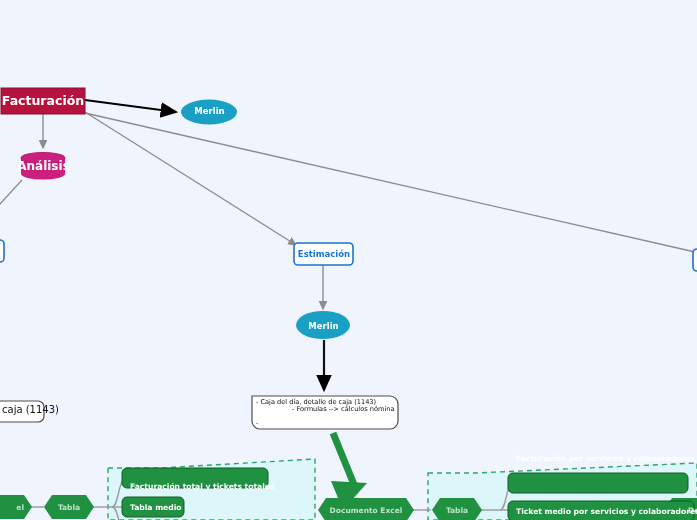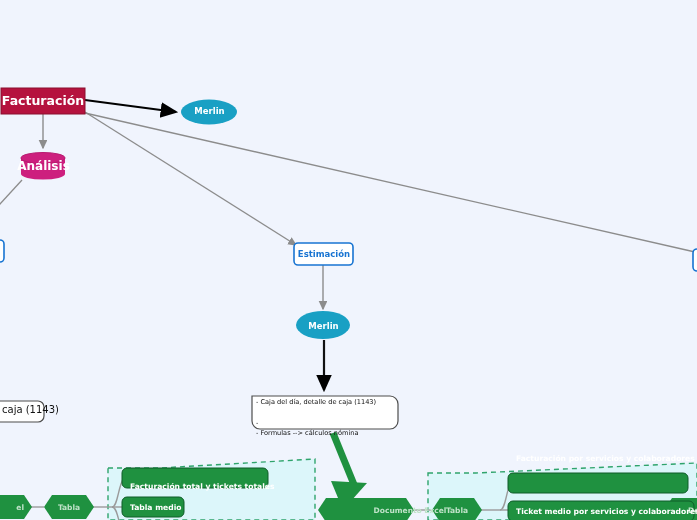--- a/index.html
+++ b/index.html
@@ -158,30 +158,30 @@
 
 <div class="node-label lbl-analisis">Análisis</div>
 
 <div class="node-label lbl-merlin1">Merlin</div>
 
 <div class="node-label lbl-estimacion">Estimación</div>
 
 <div class="node-label lbl-merlin2">Merlin</div>
 
 <div class="note-text">- Caja del día, detalle de caja (1143)</div>
-<div class="note-text" style="top:428px;">- Formulas --&gt; cálculos nómina</div>
+<div class="note-text" style="top:404px;margin-left:36px;">- Formulas --&gt; cálculos nómina</div>
 <div class="note-text" style="top:418px;">-</div>
 
 <div class="note-left-text">caja (1143)</div>
 
 <div class="hex-label" style="left:-40px;top:497px;width:64px;height:20px;justify-content:flex-end;padding-right:4px;">el</div>
 
 <div class="hex-label" style="left:46px;top:497px;width:46px;height:20px;">Tabla</div>
 
-<div class="hex-label" style="left:320px;top:500px;width:92px;height:20px;padding-left:44px;">Documento Excel</div>
+<div class="hex-label" style="left:320px;top:500px;width:92px;height:20px;">Documento Excel</div>
 
 <div class="hex-label" style="left:434px;top:500px;width:46px;height:20px;">Tabla</div>
 
 <div class="hex-label" style="left:666px;top:500px;width:40px;height:20px;justify-content:flex-start;padding-left:22px;">Do</div>
 
 <div class="leaf-label" style="left:130px;top:468px;height:36px;">Facturación total y tickets totales</div>
 <div class="leaf-label" style="left:130px;top:497px;height:20px;">Tabla medio</div>
 <div class="leaf-label" style="left:516px;top:448px;height:20px;">Facturación por servicios y colaboradores</div>
 <div class="leaf-label" style="left:516px;top:501px;height:20px;">Ticket medio por servicios y colaboradores</div>
 

